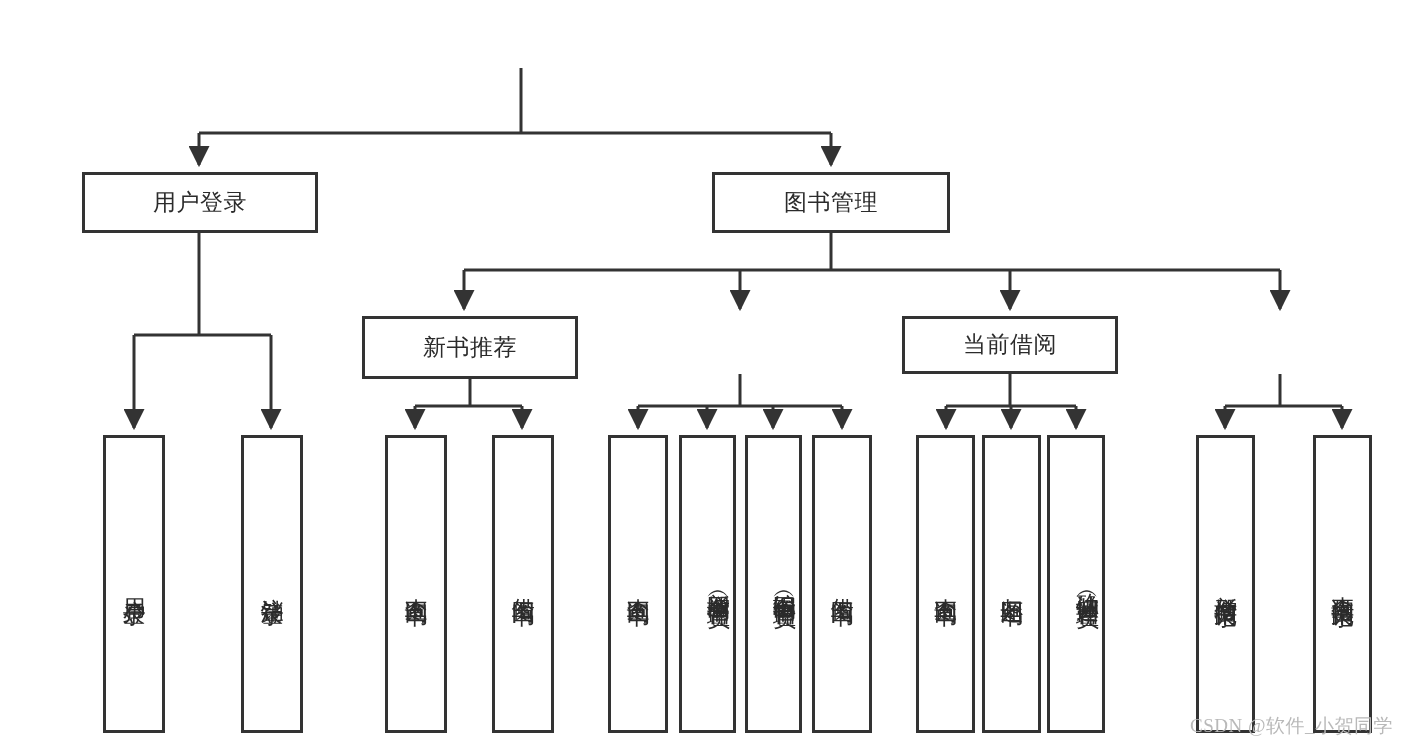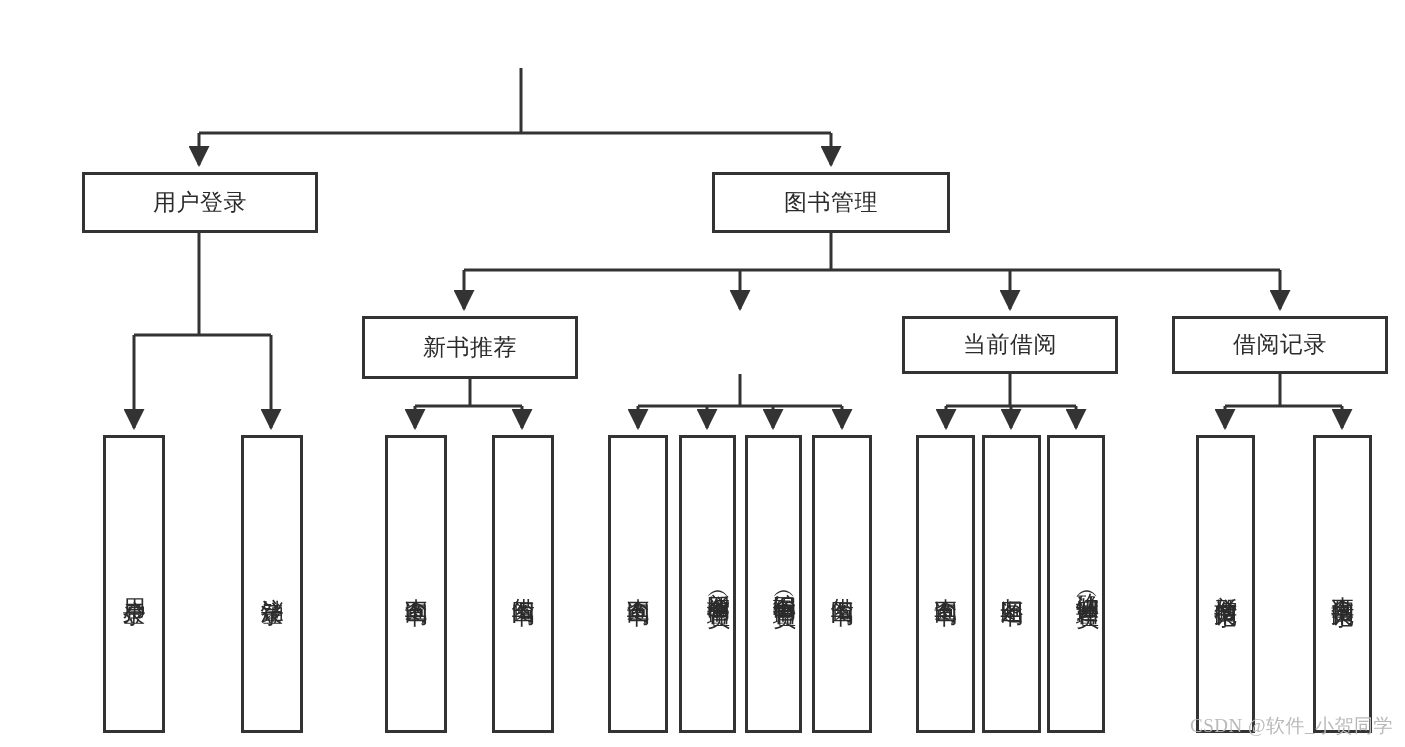--- a/index.html
+++ b/index.html
@@ -127,23 +127,20 @@
   <div class="node horiz" style="left:712px; top:172px; width:238px; height:61px;">
     <span>图书管理</span>
   </div>
 
   <div class="node horiz" style="left:362px; top:316px; width:216px; height:63px;">
     <span>新书推荐</span>
   </div>
   <div class="node horiz" style="left:902px; top:316px; width:216px; height:58px;">
     <span>当前借阅</span>
   </div>
-  <div class="node horiz" style="left:1172px; top:316px; width:216px; height:58px;">
-    <span>借阅记录</span>
-  </div>
 
   <div class="node vert" style="left:103px; top:435px; width:62px; height:298px;">
     <span>用户登录</span>
   </div>
   <div class="node vert" style="left:241px; top:435px; width:62px; height:298px;">
     <span>注销登录</span>
   </div>
 
   <div class="node vert" style="left:385px; top:435px; width:62px; height:298px;">
     <span>查询图书</span>

